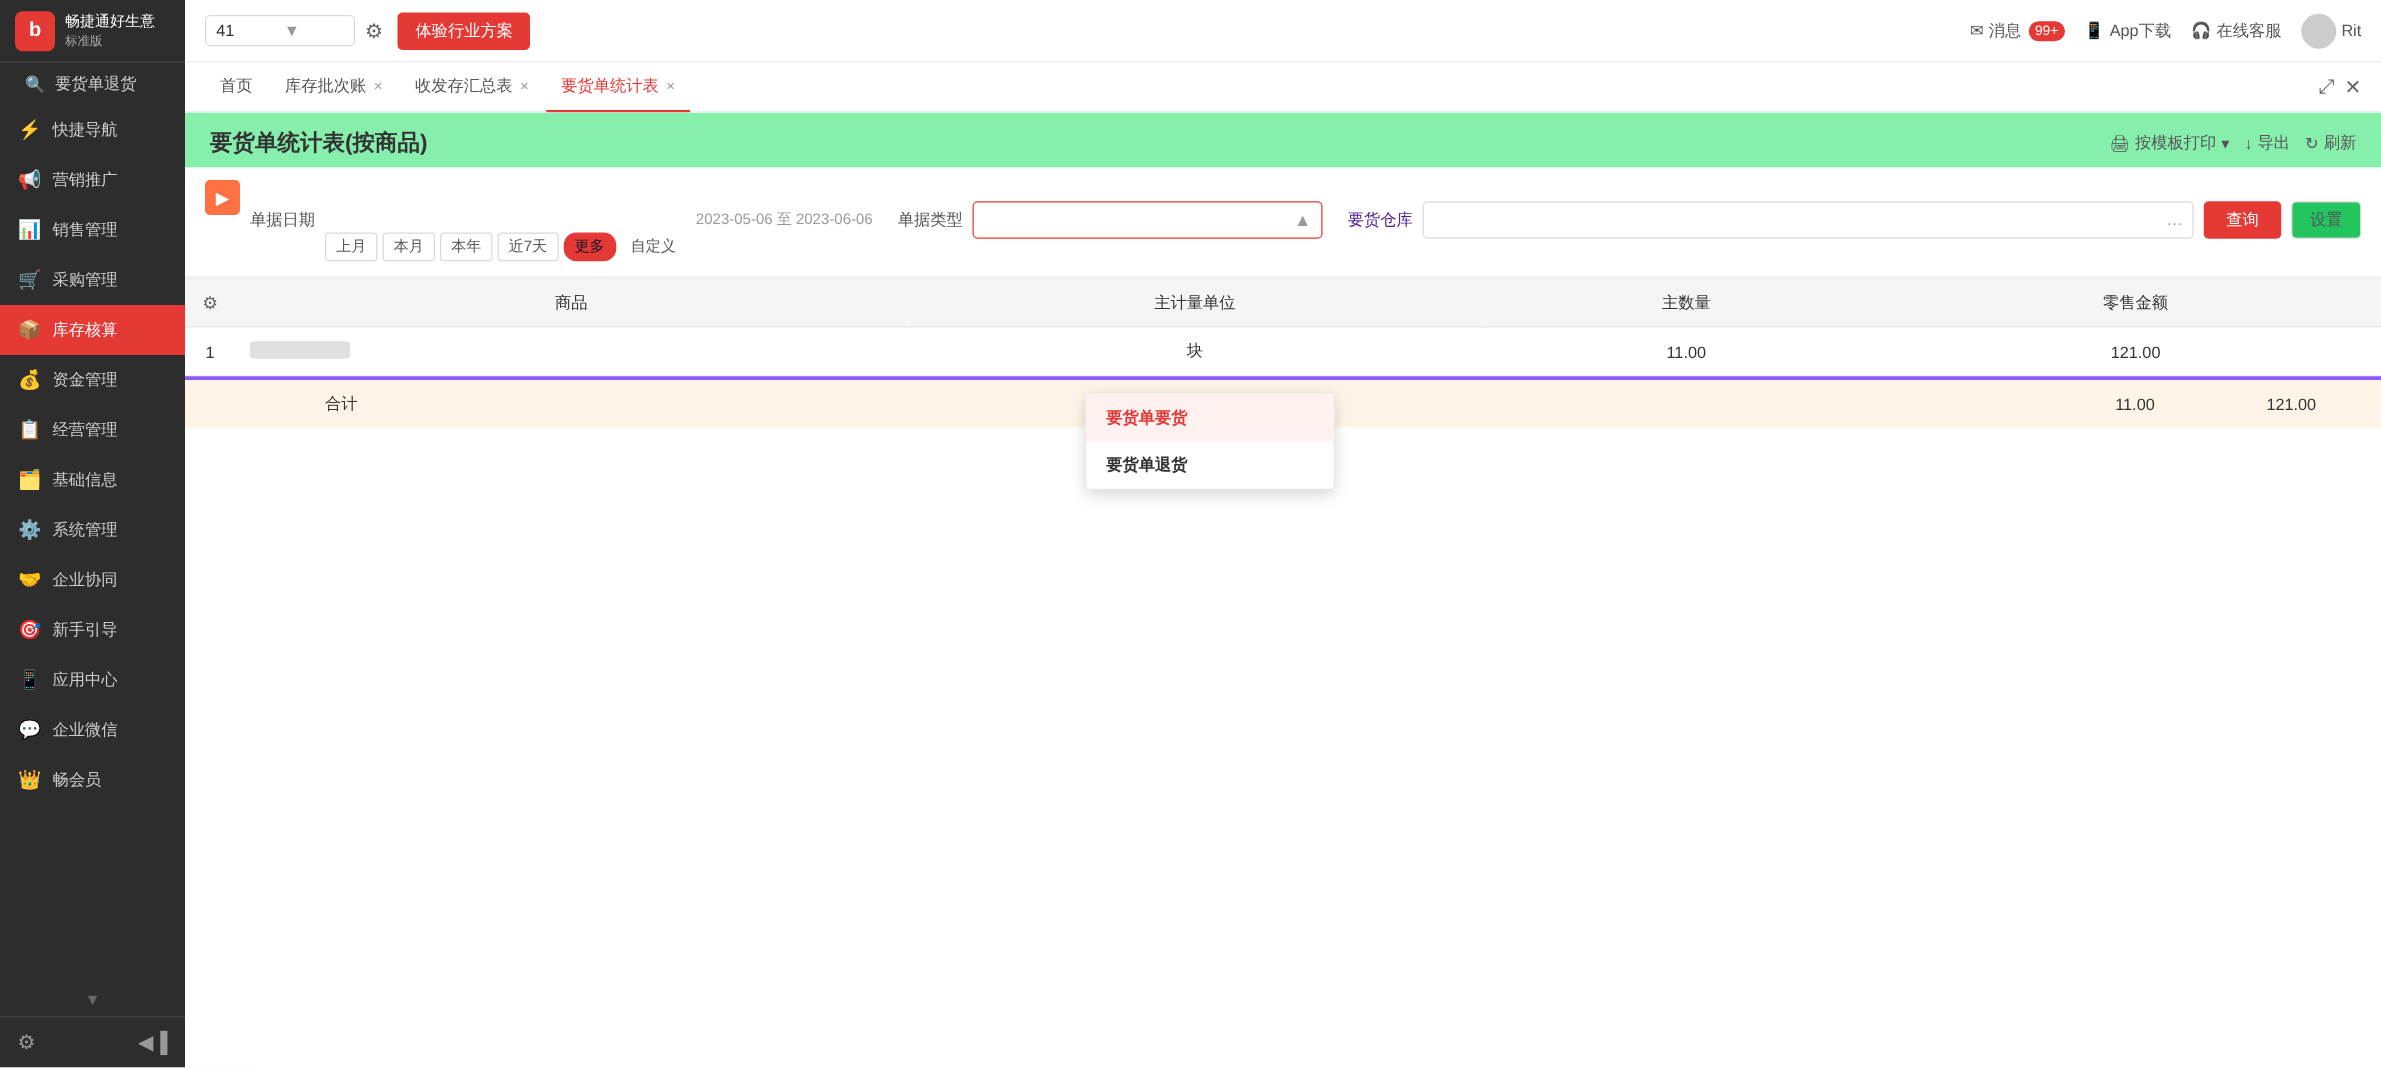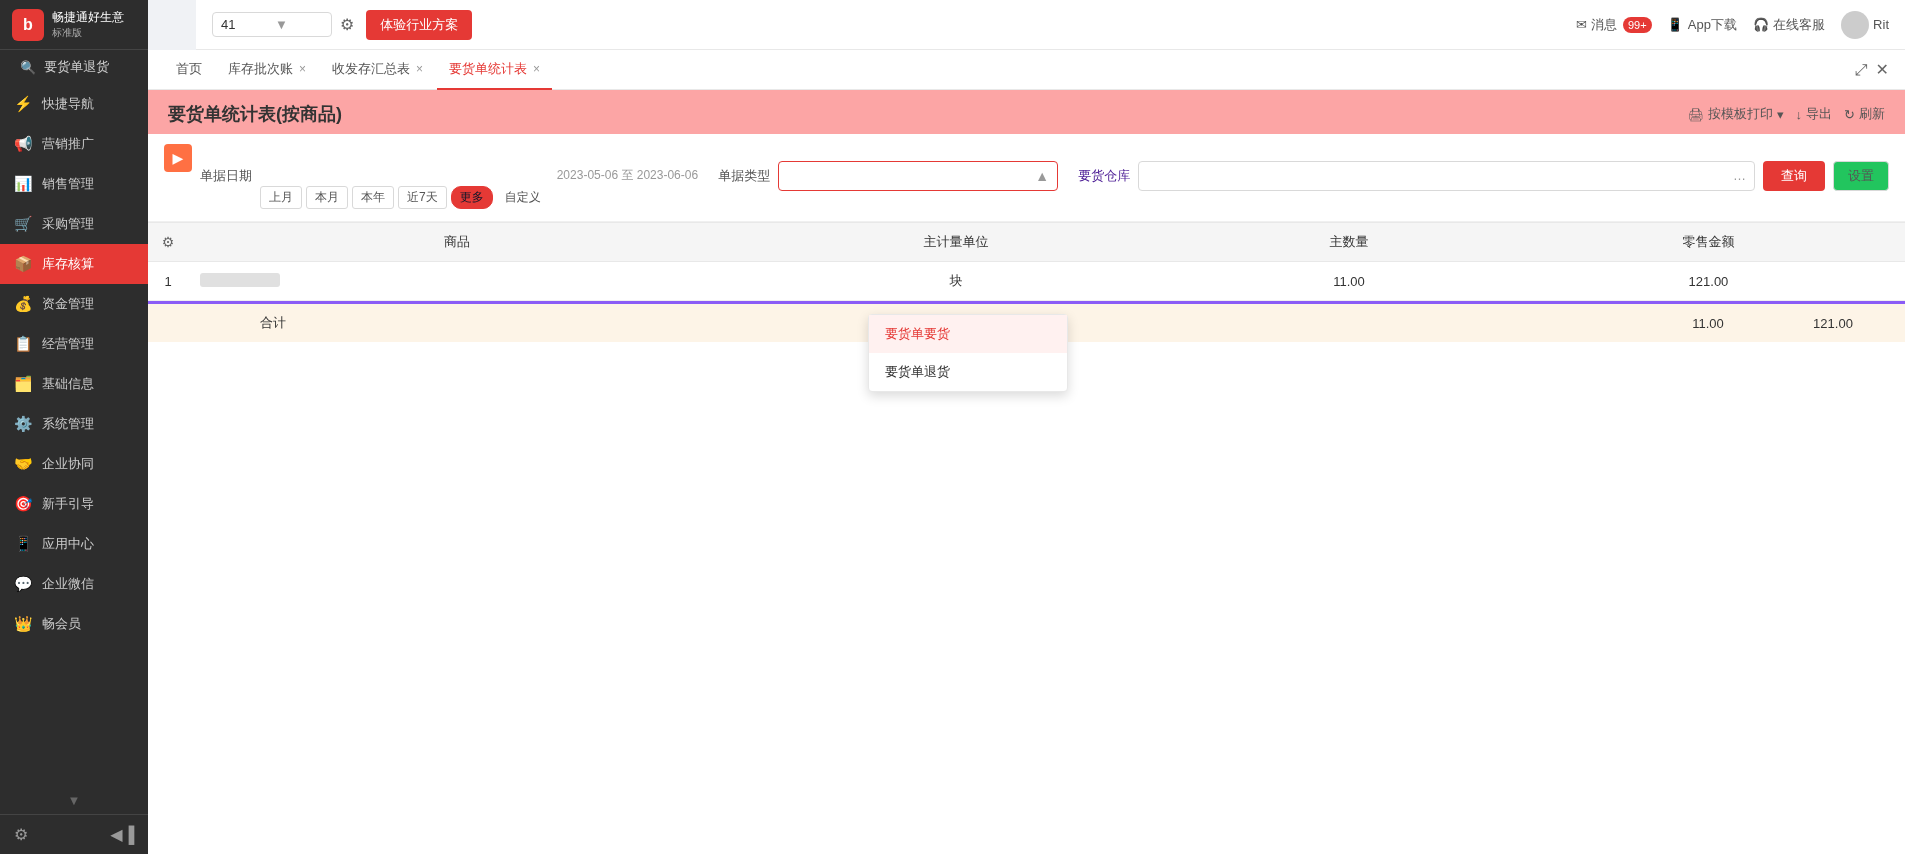--- a/index.html
+++ b/index.html
@@ -77,21 +77,20 @@
 
     
     .topbar {
       background: #fff;
       height: 50px;
       display: flex;
       align-items: center;
       padding: 0 16px;
       border-bottom: 1px solid #e8e8e8;
       flex-shrink: 0;
-      margin-left: 48px;
     }
     .topbar-left { display: flex; align-items: center; flex: 1; }
     .company-select {
       display: flex; align-items: center; border: 1px solid #d9d9d9;
       border-radius: 4px; padding: 4px 8px; cursor: pointer; color: #333;
       min-width: 120px;
     }
     .company-select span { flex: 1; }
     .company-select .arrow { color: #999; margin-left: 6px; }
     .settings-btn { margin-left: 8px; color: #666; cursor: pointer; font-size: 16px; }
@@ -134,21 +133,21 @@
       background: #fff;
       position: relative;
     }
 
     
     .page-header {
       display: flex;
       align-items: center;
       justify-content: space-between;
       padding: 12px 20px 8px 20px;
-      background: #fca5a5;
+      background: #86efac;
     }
     .page-title { font-size: 18px; font-weight: bold; color: #333; }
     .page-actions { display: flex; align-items: center; gap: 12px; }
     .action-btn {
       display: flex; align-items: center; gap: 4px; cursor: pointer;
       color: #555; font-size: 13px; background: none; border: none;
     }
 
     
     .filter-bar {
@@ -233,20 +232,21 @@
     .dropdown-overlay {
       position: absolute;
       background: white;
       border: 1px solid #e8e8e8;
       border-radius: 4px;
       box-shadow: 0 4px 12px rgba(0,0,0,0.15);
       z-index: 100;
       min-width: 200px;
       top: 180px;
       left: 720px;
+      font-weight: bold;
     }
     .dropdown-item {
       padding: 10px 16px; cursor: pointer; font-size: 13px; color: #333;
     }
     .dropdown-item.selected { background: #fff1f0; color: #e53935; }
   </style>
 </head>
 <body>
 
 <div class="sidebar">

